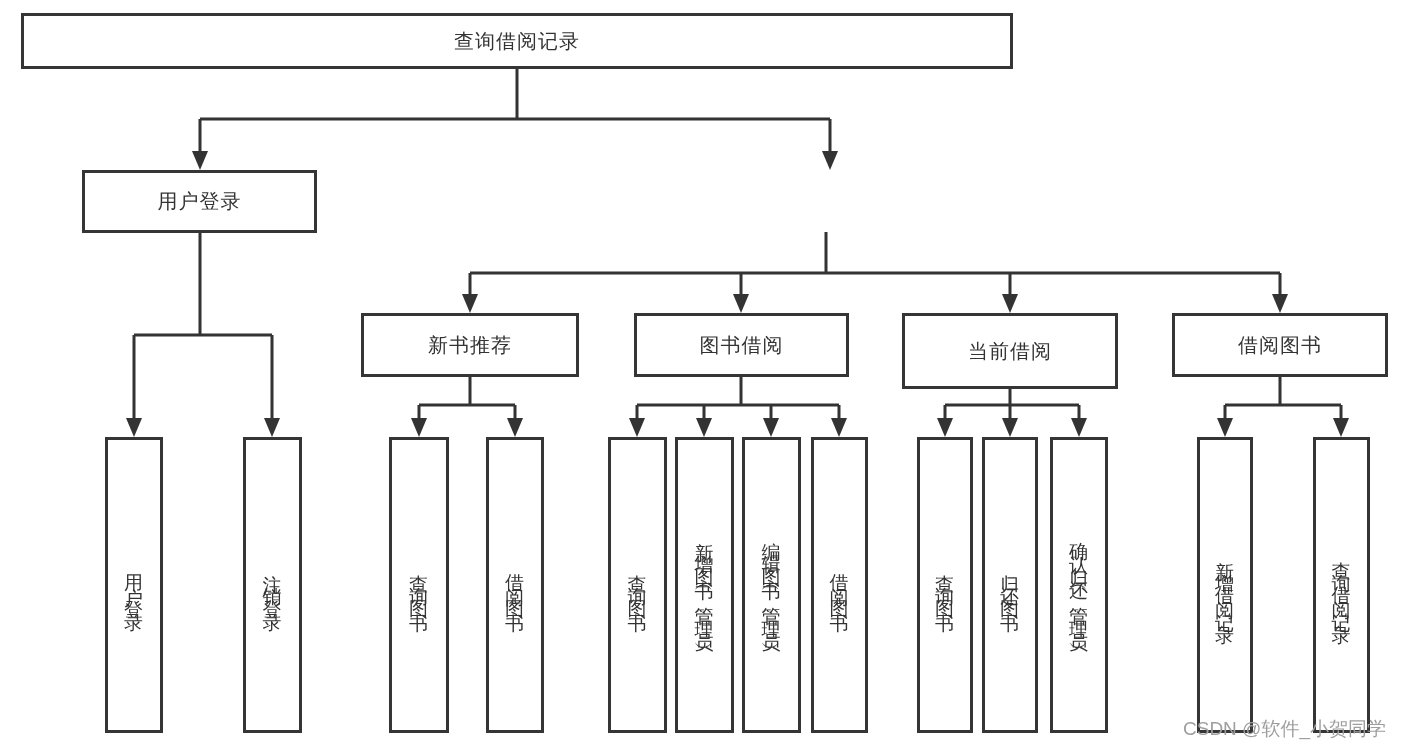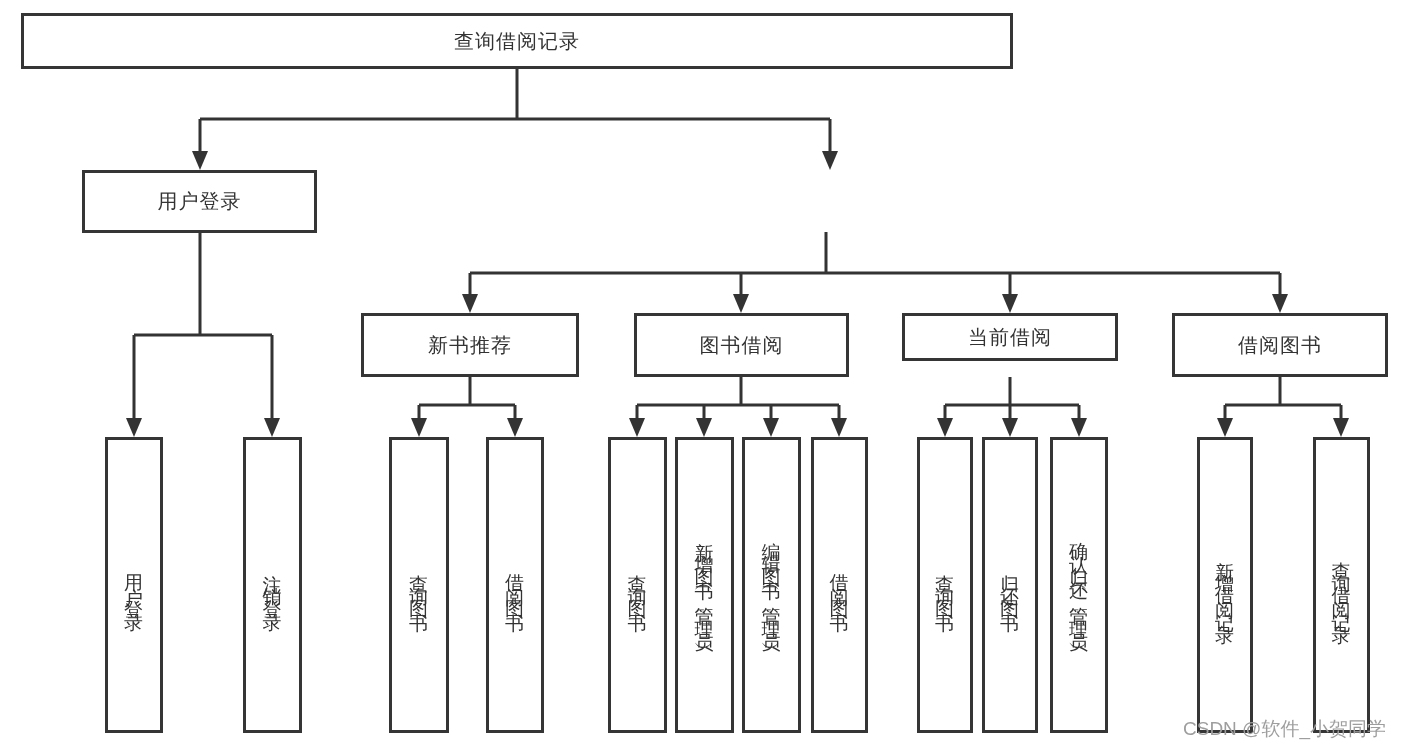--- a/index.html
+++ b/index.html
@@ -104,21 +104,21 @@
       <polygon points="1333,418 1349,418 1341,437"></polygon>
     </g>
   </svg>
 
   <div class="node" style="left:21px; top:13px; width:992px; height:56px;">查询借阅记录</div>
 
   <div class="node" style="left:82px; top:170px; width:235px; height:63px;">用户登录</div>
 
   <div class="node" style="left:634px; top:313px; width:215px; height:64px;">图书借阅</div>
   <div class="node" style="left:361px; top:313px; width:218px; height:64px;">新书推荐</div>
-  <div class="node" style="left:902px; top:313px; width:216px; height:48px;">当前借阅</div>
+  <div class="node" style="left:902px; top:313px; width:216px; height:76px;">当前借阅</div>
   <div class="node" style="left:1172px; top:313px; width:216px; height:64px;">借阅图书</div>
 
   <div class="vnode" style="left:105px; top:437px; width:58px; height:296px;">
     <span>用户登录</span>
   </div>
   <div class="vnode" style="left:243px; top:437px; width:59px; height:296px;">
     <span>注销登录</span>
   </div>
 
   <div class="vnode" style="left:389px; top:437px; width:60px; height:296px;">

